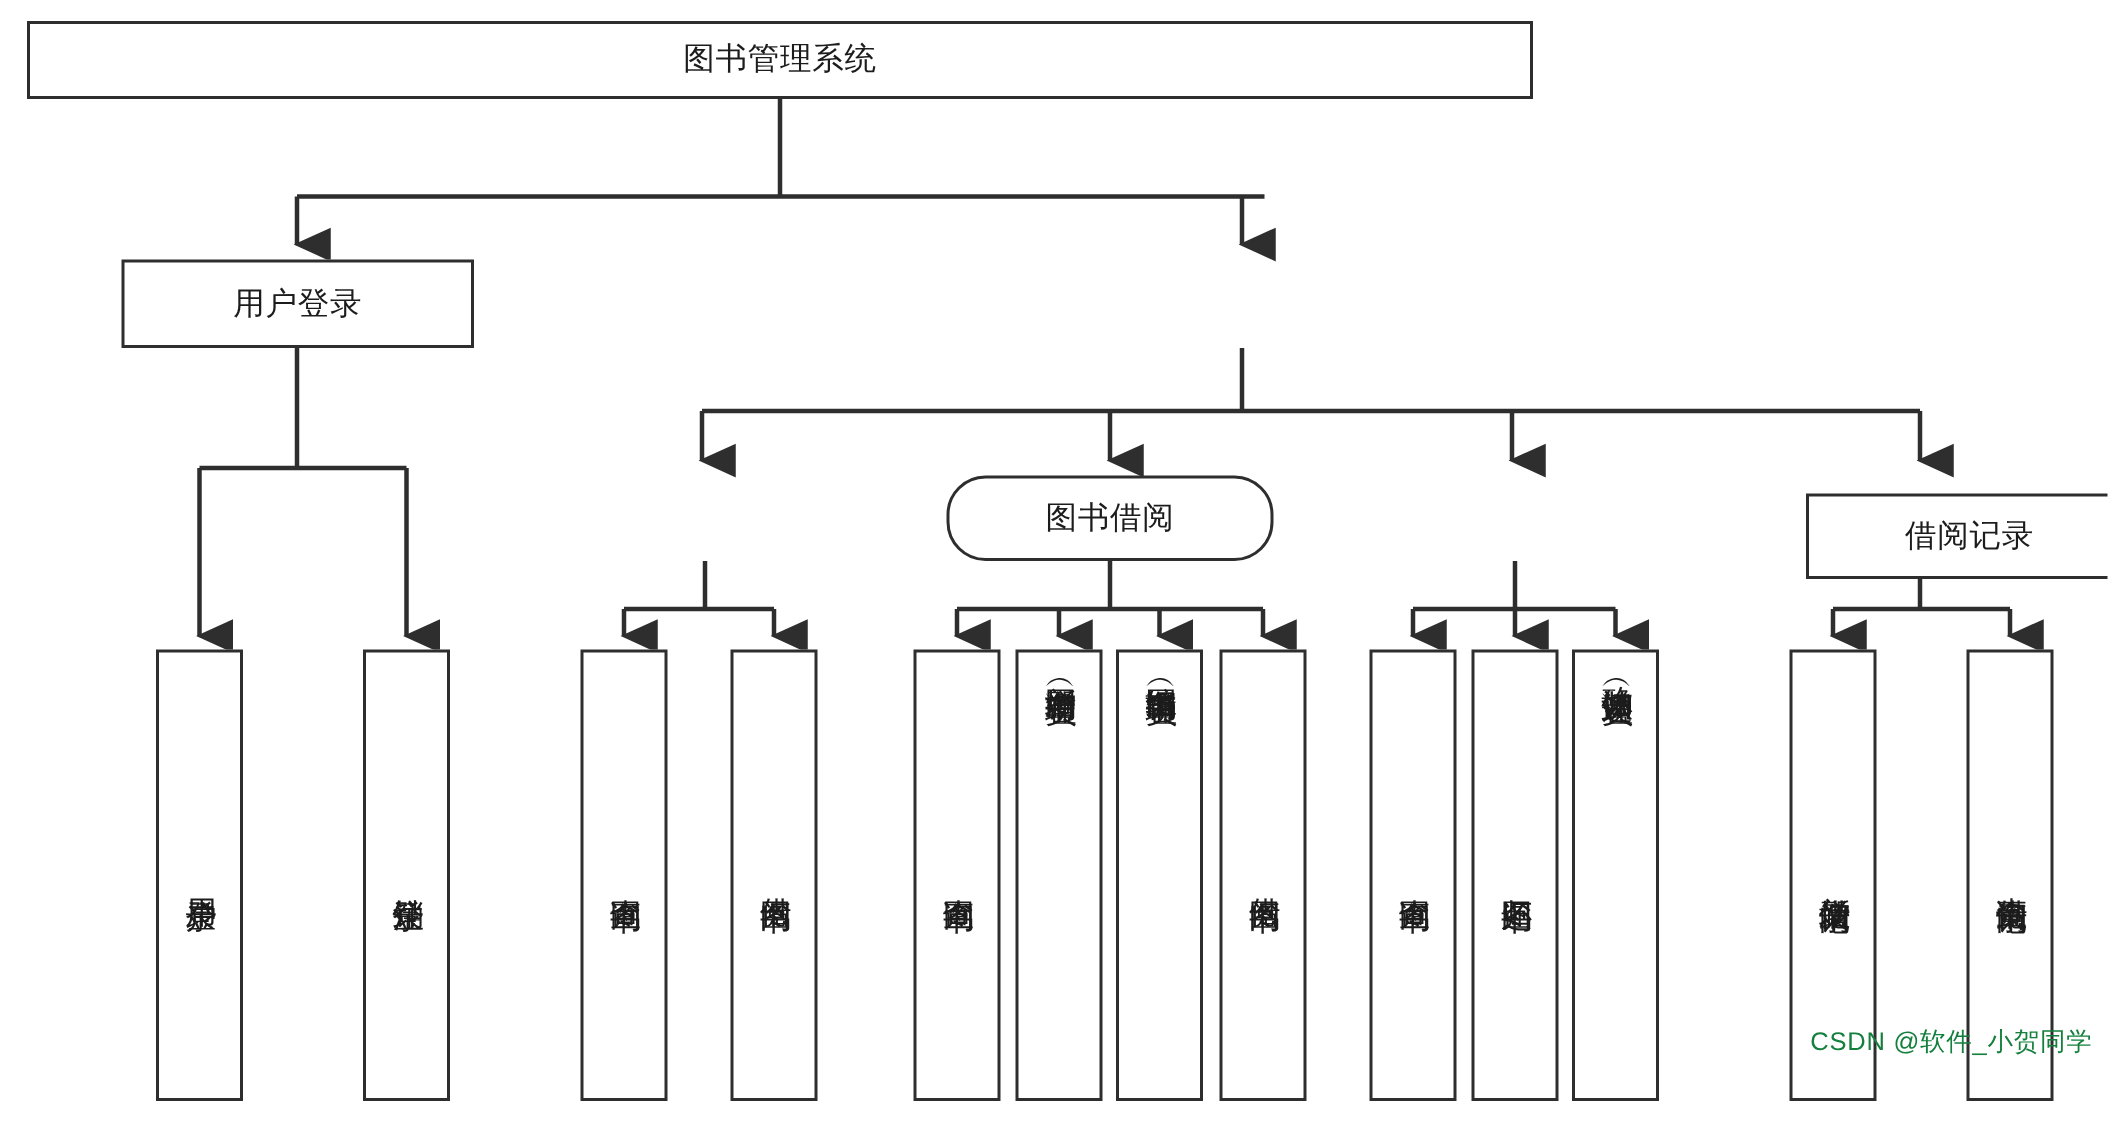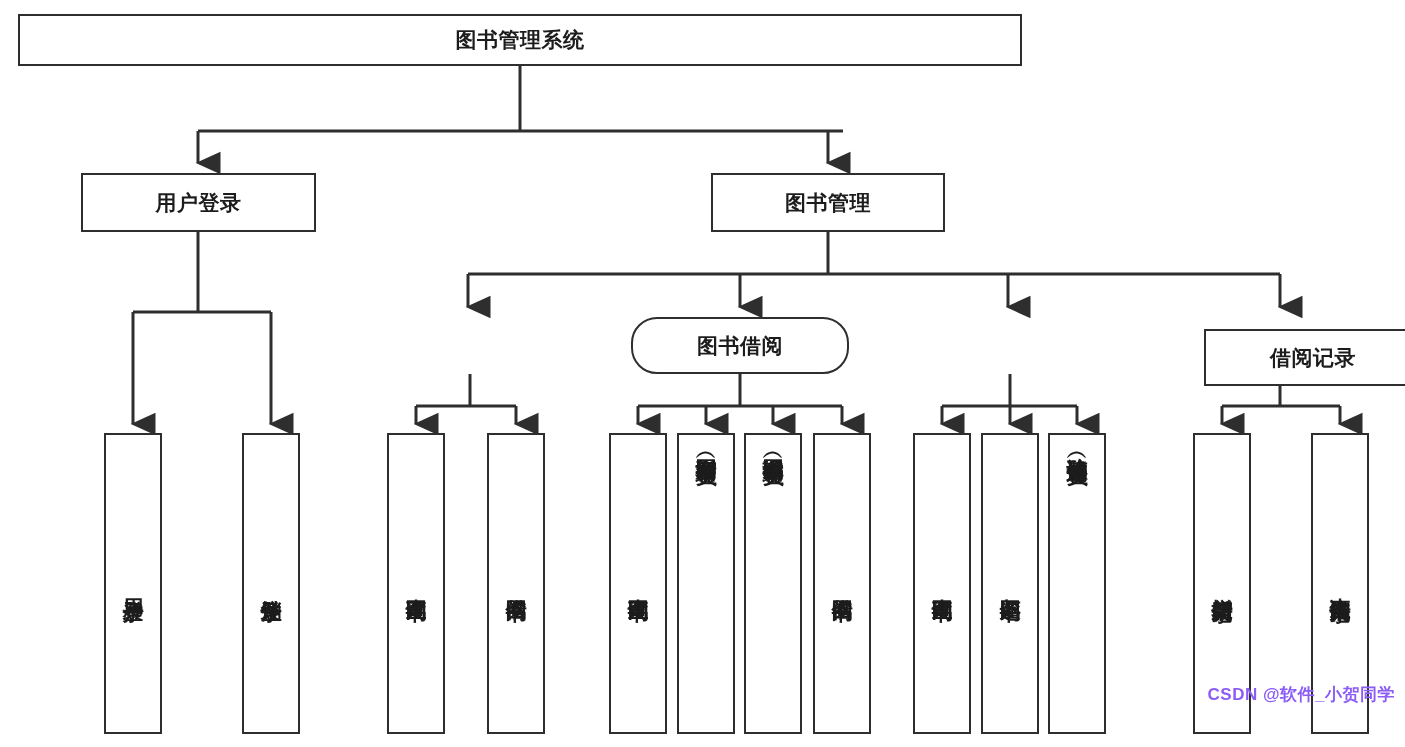--- a/index.html
+++ b/index.html
@@ -11,21 +11,20 @@
     width: 1405px;
     height: 747px;
     font-family: "Liberation Sans", "DejaVu Sans", sans-serif;
     overflow: hidden;
     position: relative;
   }
   #diagram-root {
     position: relative;
     width: 1405px;
     height: 712px;
-    font-weight: bold;
   }
   svg#tree-svg {
     position: absolute;
     left: 0;
     top: 0;
     width: 1405px;
     height: 747px;
   }
   .node-box {
     position: absolute;
@@ -60,21 +59,21 @@
   }
   .leaf-box.centered {
     align-items: center;
     padding-top: 0;
   }
   #watermark {
     position: absolute;
     right: 10px;
     bottom: 6px;
     font-size: 17px;
-    color: #8b5cf6;
+    color: #15803d;
     letter-spacing: 0.5px;
     white-space: nowrap;
     pointer-events: none;
   }
 </style>
 </head>
 <body>
 
 <div id="diagram-root">
 
@@ -129,23 +128,20 @@
     </g>
   </svg>
 
   <div class="node-box" style="left:18px; top:14px; width:1004px; height:52px;">
     <span class="node-label-h">图书管理系统</span>
   </div>
 
   <div class="node-box" style="left:81px; top:173px; width:235px; height:59px;">
     <span class="node-label-h">用户登录</span>
   </div>
-  <div class="node-box" style="left:711px; top:173px; width:234px; height:59px;">
-    <span class="node-label-h">图书管理</span>
-  </div>
 
   <div class="node-box" style="left:631px; top:317px; width:218px; height:57px;border-radius:26px;">
     <span class="node-label-h">图书借阅</span>
   </div>
   <div class="node-box" style="left:1204px; top:317px; width:218px; height:57px;margin-top:12px;">
     <span class="node-label-h">借阅记录</span>
   </div>
 
   <div class="node-box leaf-box centered" style="left:104px; top:433px; width:58px; height:301px;">
     <span class="node-label-v">用户登录</span>

